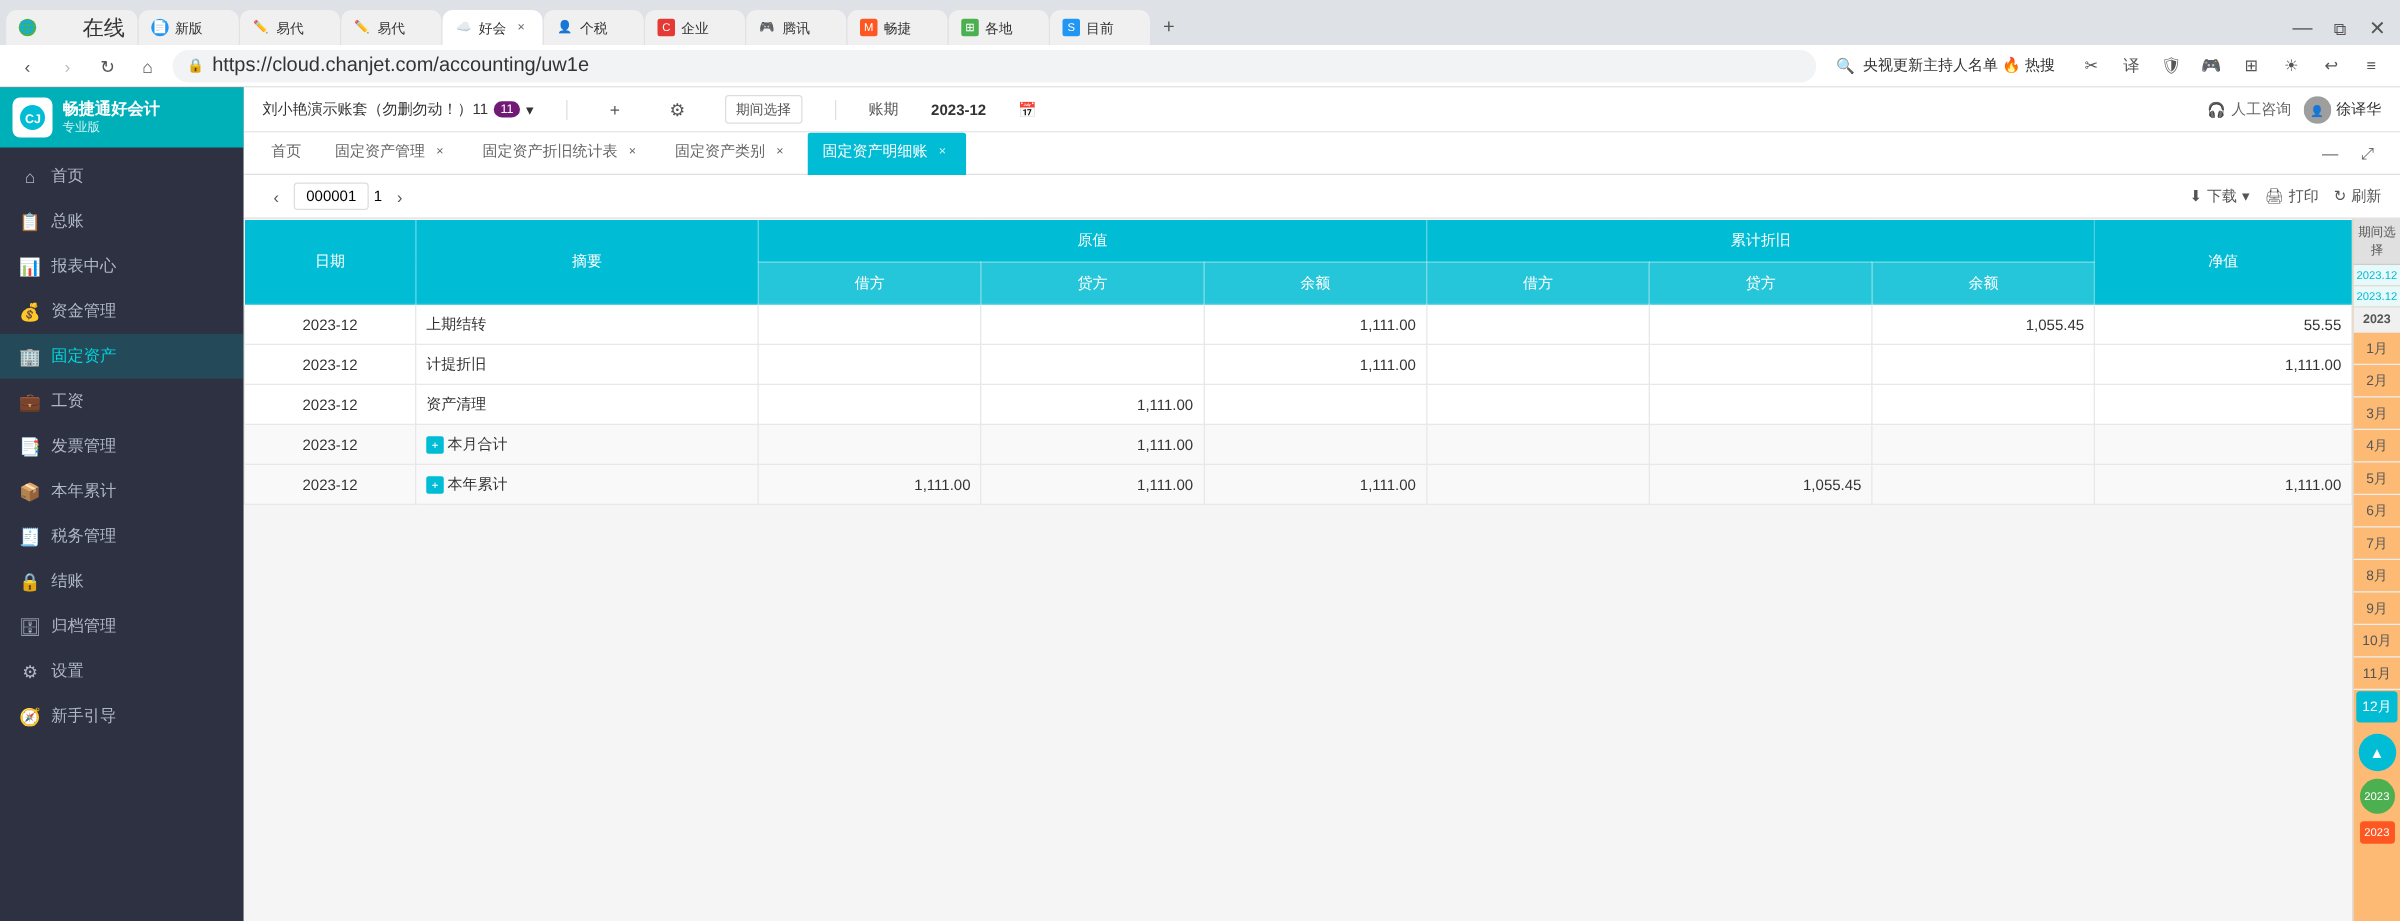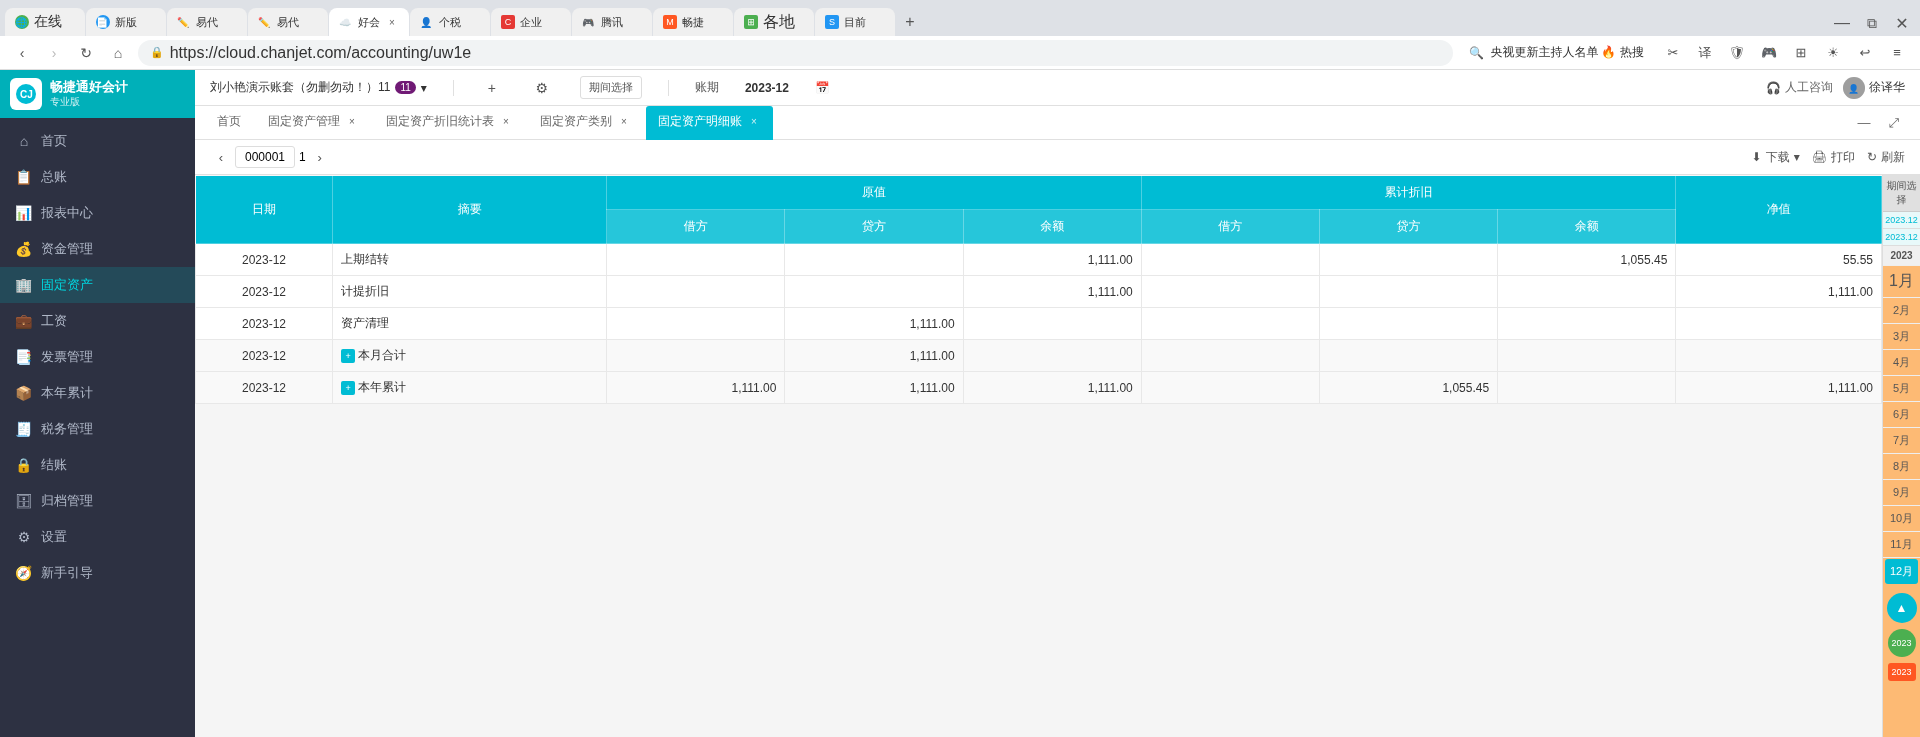--- a/index.html
+++ b/index.html
@@ -89,21 +89,21 @@
     .window-ctrl-btn { width: 22px; height: 22px; display: flex; align-items: center; justify-content: center; cursor: pointer; font-size: 13px; color: #666; }
   </style>
 </head>
 <body>
 
 <div class="browser-chrome">
   <div class="browser-tabs">
 
     <div class="browser-tab">
       <span class="tab-favicon" style="background:#4caf50;">🌐</span>
-      <span style="font-size:14px;overflow:hidden;max-width:60px;">在线</span>
+      <span style="font-size:17px;overflow:hidden;max-width:60px;margin-left:32px;">在线</span>
     </div>
     <div class="browser-tab">
       <span class="tab-favicon" style="background:#2196f3;color:#fff;">📄</span>
       <span style="font-size:11px;">新版</span>
     </div>
     <div class="browser-tab">
       <span class="tab-favicon">✏️</span>
       <span style="font-size:11px;">易代</span>
     </div>
     <div class="browser-tab">
@@ -126,21 +126,21 @@
     <div class="browser-tab">
       <span class="tab-favicon">🎮</span>
       <span style="font-size:11px;">腾讯</span>
     </div>
     <div class="browser-tab">
       <span class="tab-favicon" style="background:#ff5722;color:#fff;font-size:9px;border-radius:2px;padding:1px 3px;">M</span>
       <span style="font-size:11px;">畅捷</span>
     </div>
     <div class="browser-tab">
       <span class="tab-favicon" style="background:#4caf50;color:#fff;font-size:9px;border-radius:2px;padding:1px 3px;">⊞</span>
-      <span style="font-size:16px;">各地</span>
+      <span style="font-size:11px;">各地</span>
     </div>
     <div class="browser-tab">
       <span class="tab-favicon" style="background:#2196f3;color:#fff;font-size:9px;border-radius:2px;padding:1px 3px;">S</span>
       <span style="font-size:11px;">目前</span>
     </div>
     <div class="tab-new-btn">+</div>
     <div style="margin-left:auto;display:flex;align-items:center;gap:4px;">
       <div class="nav-icon-btn" style="font-size:16px;">—</div>
       <div class="nav-icon-btn" style="font-size:14px;">⧉</div>
       <div class="nav-icon-btn" style="font-size:16px;">✕</div>
@@ -409,21 +409,21 @@
             </tbody>
         </table>
       </div>
 
       <div class="right-controls">
         <div style="background:#e0e0e0;text-align:center;padding:4px 2px;font-size:10px;color:#555;border-bottom:1px solid #ccc;">期间选择</div>
         <div style="background:#e8f9fa;text-align:center;padding:3px 2px;font-size:9px;color:#00bcd4;border-bottom:1px solid #ddd;">2023.12</div>
         <div style="background:#e8f9fa;text-align:center;padding:3px 2px;font-size:9px;color:#00bcd4;border-bottom:1px solid #ddd;">2023.12</div>
         <div id="period-months-container">
             <div style="text-align: center; padding: 4px 2px; font-size: 10px; color: rgb(85, 85, 85); border-bottom: 1px solid rgb(238, 238, 238); font-weight: bold; background: rgb(240, 240, 240);">2023</div>
-            <div style="text-align: center; padding: 5px 2px; font-size: 16px; color: rgb(85, 85, 85); border-bottom: 1px solid rgb(238, 238, 238); cursor: pointer;">1月</div>
+            <div style="text-align: center; padding: 5px 2px; font-size: 11px; color: rgb(85, 85, 85); border-bottom: 1px solid rgb(238, 238, 238); cursor: pointer;">1月</div>
             <div style="text-align: center; padding: 5px 2px; font-size: 11px; color: rgb(85, 85, 85); border-bottom: 1px solid rgb(238, 238, 238); cursor: pointer;">2月</div>
             <div style="text-align: center; padding: 5px 2px; font-size: 11px; color: rgb(85, 85, 85); border-bottom: 1px solid rgb(238, 238, 238); cursor: pointer;">3月</div>
             <div style="text-align: center; padding: 5px 2px; font-size: 11px; color: rgb(85, 85, 85); border-bottom: 1px solid rgb(238, 238, 238); cursor: pointer;">4月</div>
             <div style="text-align: center; padding: 5px 2px; font-size: 11px; color: rgb(85, 85, 85); border-bottom: 1px solid rgb(238, 238, 238); cursor: pointer;">5月</div>
             <div style="text-align: center; padding: 5px 2px; font-size: 11px; color: rgb(85, 85, 85); border-bottom: 1px solid rgb(238, 238, 238); cursor: pointer;">6月</div>
             <div style="text-align: center; padding: 5px 2px; font-size: 11px; color: rgb(85, 85, 85); border-bottom: 1px solid rgb(238, 238, 238); cursor: pointer;">7月</div>
             <div style="text-align: center; padding: 5px 2px; font-size: 11px; color: rgb(85, 85, 85); border-bottom: 1px solid rgb(238, 238, 238); cursor: pointer;">8月</div>
             <div style="text-align: center; padding: 5px 2px; font-size: 11px; color: rgb(85, 85, 85); border-bottom: 1px solid rgb(238, 238, 238); cursor: pointer;">9月</div>
             <div style="text-align: center; padding: 5px 2px; font-size: 11px; color: rgb(85, 85, 85); border-bottom: 1px solid rgb(238, 238, 238); cursor: pointer;">10月</div>
             <div style="text-align: center; padding: 5px 2px; font-size: 11px; color: rgb(85, 85, 85); border-bottom: 1px solid rgb(238, 238, 238); cursor: pointer;">11月</div>

